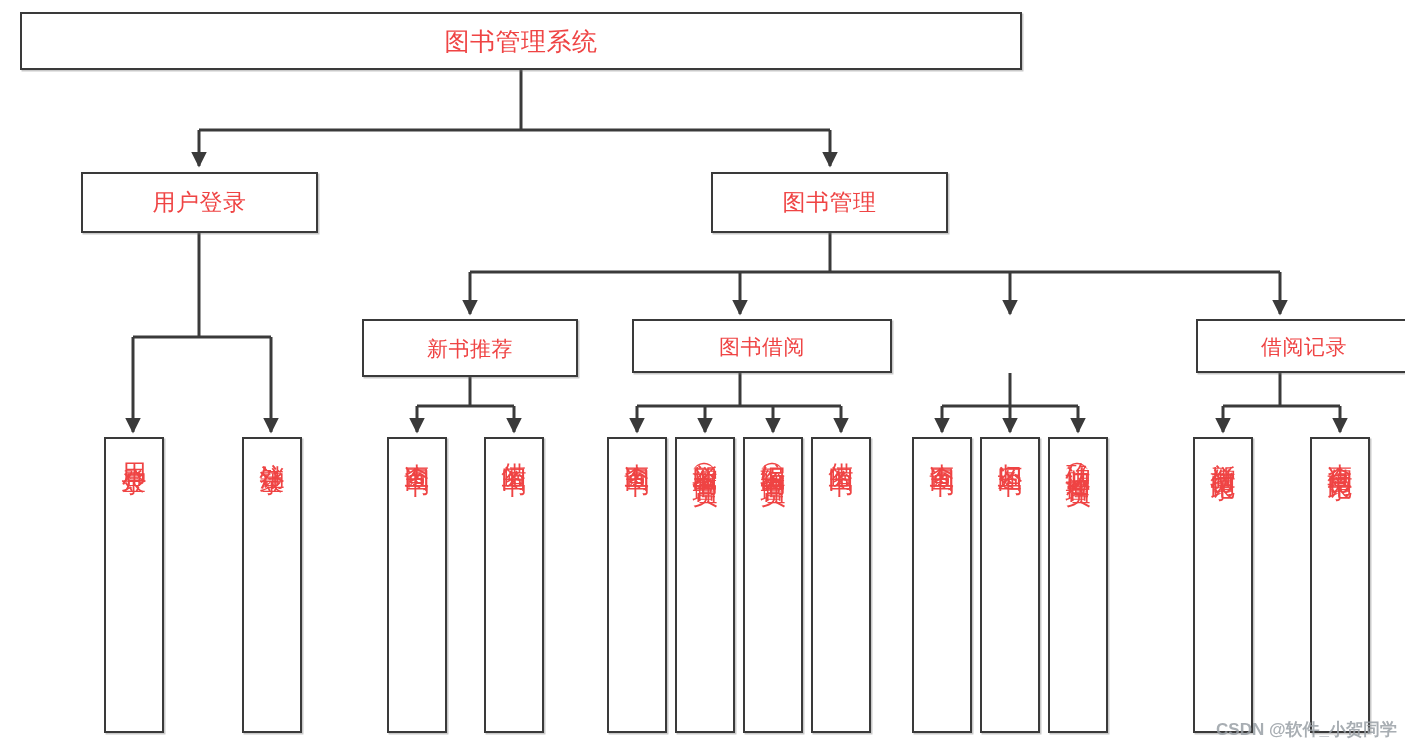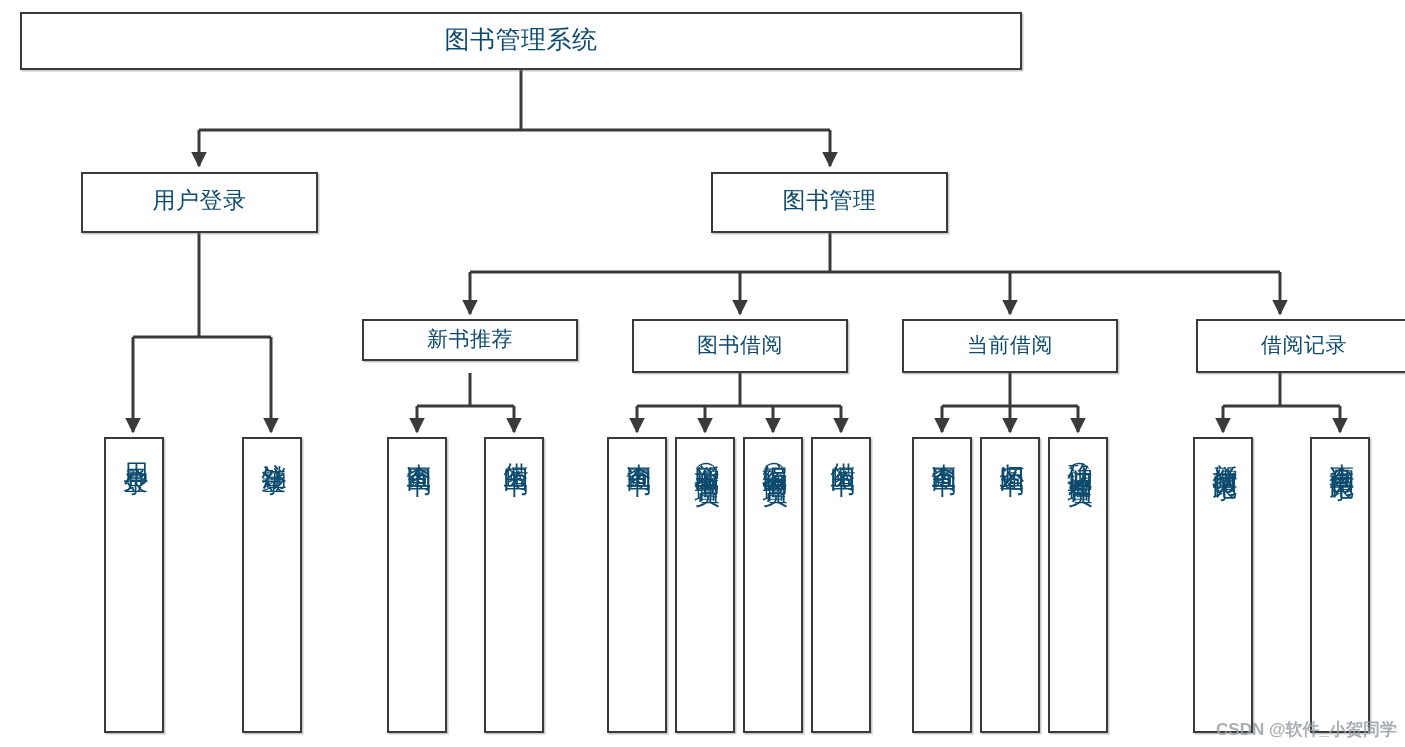--- a/index.html
+++ b/index.html
@@ -31,25 +31,24 @@
     box-sizing: border-box;
     background: #ffffff;
     border: 2.5px solid #3a3a3a;
     box-shadow: 1.5px 1.5px 0 rgba(120,120,120,0.40);
     display: flex;
     align-items: center;
     justify-content: center;
     z-index: 2;
   }
   .node .label {
-    color: #0c4a6e;
+    color: #ef4444;
     letter-spacing: 0.5px;
     white-space: nowrap;
     line-height: 1.0;
-    font-family: Liberation Mono, monospace;
   }
   .node.root .label   { font-size: 25px; }
   .node.level1 .label { font-size: 23px; }
   .node.level2 .label { font-size: 21px; }
 
   
   .node.leaf {
     align-items: flex-start;
     justify-content: center;
     padding-top: 4px;
@@ -134,28 +133,25 @@
     <span class="label">图书管理系统</span>
   </div>
 
   <div class="node level1" style="left:81px; top:172px; width:237px; height:61px;">
     <span class="label">用户登录</span>
   </div>
   <div class="node level1" style="left:711px; top:172px; width:237px; height:61px;align-items:center;">
     <span class="label">图书管理</span>
   </div>
 
-  <div class="node level2" style="left:362px; top:319px; width:216px; height:42px;">
+  <div class="node level2" style="left:362px; top:319px; width:216px; height:58px;">
     <span class="label">新书推荐</span>
   </div>
-  <div class="node level2" style="left:632px; top:319px; width:216px; height:54px;">
+  <div class="node level2" style="left:632px; top:319px; width:260px; height:54px;">
     <span class="label">图书借阅</span>
-  </div>
-  <div class="node level2" style="left:902px; top:319px; width:216px; height:54px;">
-    <span class="label">当前借阅</span>
   </div>
   <div class="node level2" style="left:1172px; top:319px; width:216px; height:54px;margin-left:24px;">
     <span class="label">借阅记录</span>
   </div>
 
   <div class="node leaf" style="left:104px; top:437px; width:60px; height:296px;">
     <span class="label">用户登录</span>
   </div>
   <div class="node leaf" style="left:242px; top:437px; width:60px; height:296px;">
     <span class="label">注销登录</span>

